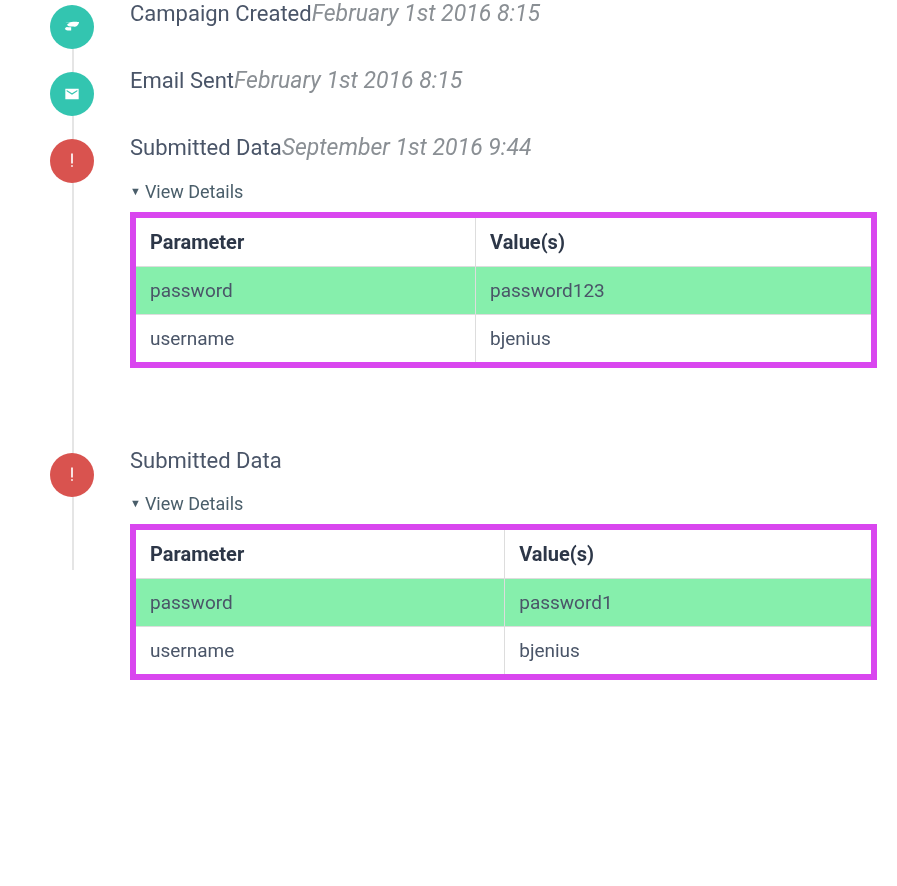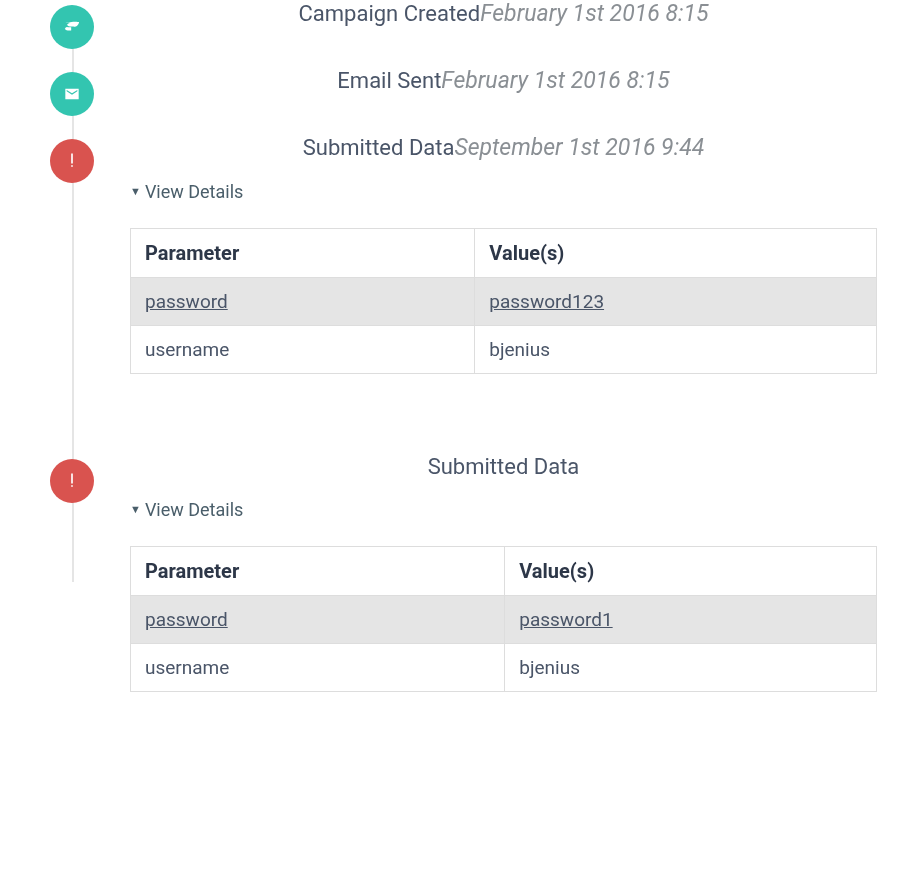--- a/index.html
+++ b/index.html
@@ -46,21 +46,21 @@
       background: #33c5b0;
     }
     .timeline-icon.red {
       background: #d9534f;
     }
     .timeline-content {
       margin-left: 80px;
     }
     .timeline-header {
       display: flex;
-      justify-content: center;
+      justify-content: flex-start;
       align-items: center;
     }
     .timeline-title {
       font-size: 22px;
       color: #4a5568;
       font-weight: 400;
     }
     .timeline-date {
       font-size: 23px;
       color: #8a8f94;
@@ -72,43 +72,42 @@
       font-size: 18px;
       cursor: pointer;
       display: inline-flex;
       align-items: center;
       gap: 4px;
     }
     .view-details .caret {
       font-size: 11px;
     }
     .details-table {
-      margin-top: 26px;
+      margin-top: 10px;
       width: 100%;
       border-collapse: collapse;
-      border: 1px solid #d946ef;
+      border: 6px solid #d946ef;
     }
     .details-table th {
       text-align: left;
       padding: 12px 14px;
       font-size: 20px;
       color: #2d3748;
       font-weight: 700;
       border: 1px solid #ddd;
       background: #ffffff;
     }
     .details-table td {
       padding: 12px 14px;
       font-size: 19px;
       color: #4a5568;
       border: 1px solid #ddd;
     }
     .details-table tr.striped td {
-      background: #e5e5e5;
-      text-decoration: underline;
+      background: #86efac;
     }
     .icon-svg {
       width: 20px;
       height: 20px;
       fill: #ffffff;
     }
     .icon-svg.small {
       width: 16px;
       height: 16px;
     }

